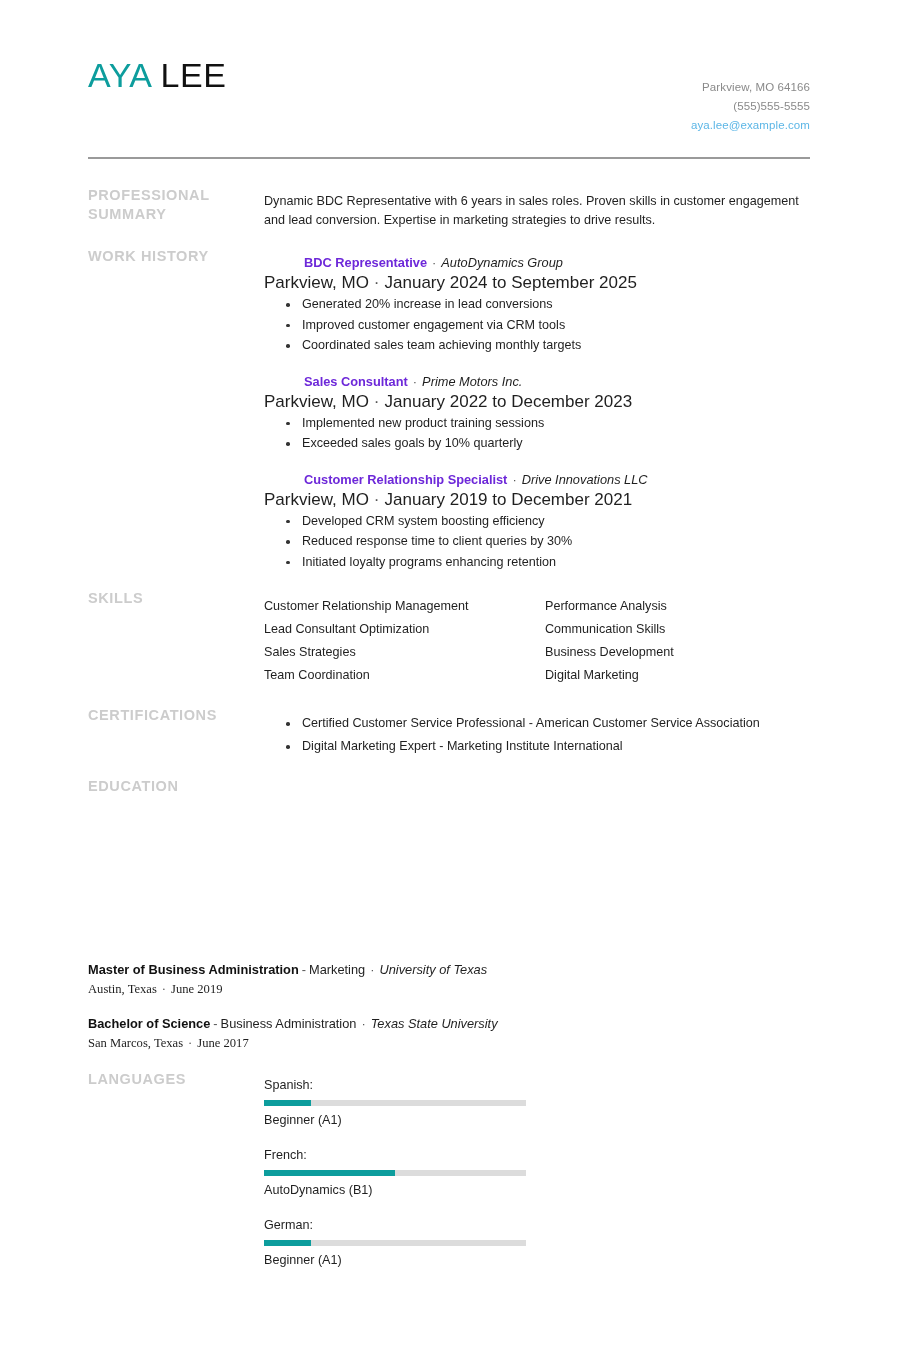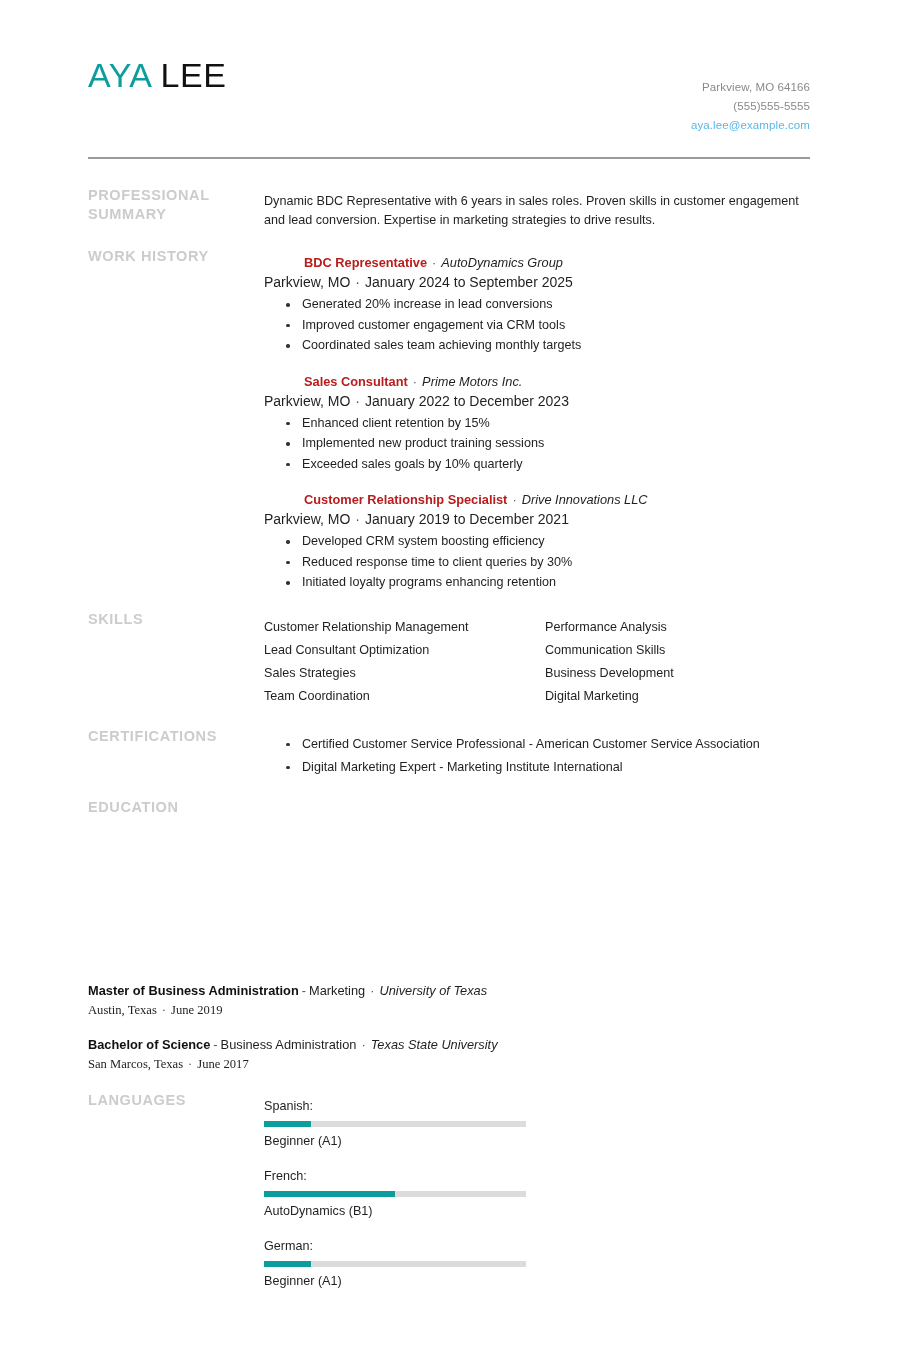--- a/index.html
+++ b/index.html
@@ -102,33 +102,33 @@
   #section-work { margin-bottom: 16px; }
   .job { margin-bottom: 16px; }
   .job:last-child { margin-bottom: 0; }
   .job-line1 {
     font-size: 12.8px;
     line-height: 19px;
     margin-bottom: 1px;
   }
   .job-title {
     font-weight: 700;
-    color: #b91c1c;
+    color: #6d28d9;
     padding-left: 40px;
   }
   .sep {
     color: #555555;
     padding: 0 5px;
   }
   .job-company {
     font-style: italic;
     color: #1f1f1f;
   }
   .job-line2 {
-    font-size: 14px;
+    font-size: 17px;
     line-height: 19px;
     color: #1f1f1f;
     margin-bottom: 2px;
   }
   ul.bullets {
     margin: 0;
     padding: 0 0 0 38px;
     list-style: none;
   }
   ul.bullets li {
@@ -289,21 +289,20 @@
         </div>
 
         <div class="job">
           <div class="job-line1">
             <span class="job-title">Sales Consultant</span><span class="sep">·</span><span class="job-company">Prime Motors Inc.</span>
           </div>
           <div class="job-line2">
             <span>Parkview, MO</span><span class="sep">·</span><span>January 2022 to December 2023</span>
           </div>
           <ul class="bullets">
-            <li>Enhanced client retention by 15%</li>
             <li>Implemented new product training sessions</li>
             <li>Exceeded sales goals by 10% quarterly</li>
           </ul>
         </div>
 
         <div class="job">
           <div class="job-line1">
             <span class="job-title">Customer Relationship Specialist</span><span class="sep">·</span><span class="job-company">Drive Innovations LLC</span>
           </div>
           <div class="job-line2">

